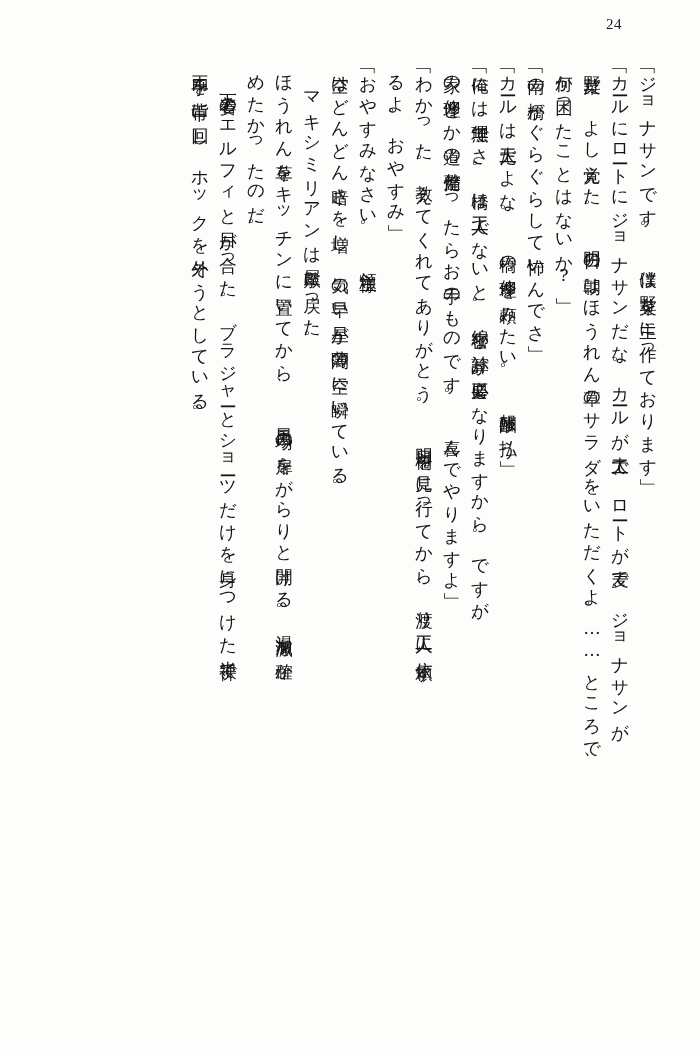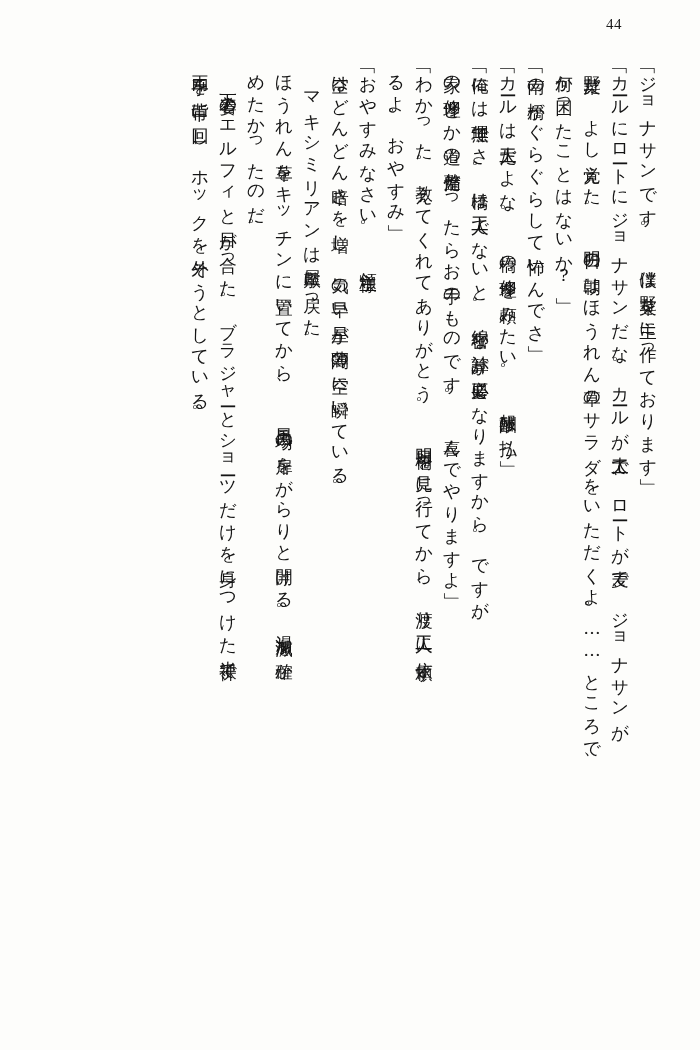--- a/index.html
+++ b/index.html
@@ -55,21 +55,21 @@
   }
   .vline.indent-1 {
     padding-top: 18px;
   }
 </style>
 </head>
 <body>
 
 <div class="page">
 
-  <div class="page-number">44</div>
+  <div class="page-number">24</div>
 
   <div class="text-frame">
     <div class="vline">「ジョナサンです。　僕は野菜を主に作っております」</div>
     <div class="vline">「カールにロートにジョナサンだな。カールが大工で、ロートが麦で、ジョナサンが</div>
     <div class="vline">野菜だ。よし覚えた。　明日の朝はほうれん草のサラダをいただくよ。……ところで、</div>
     <div class="vline">何か困ったことはないか?」</div>
     <div class="vline">「南の橋がぐらぐらして怖いんでさ」</div>
     <div class="vline">「カールは大工だよな。　橋の修理を頼みたい。　報酬は払う」</div>
     <div class="vline">「俺には無理でさ。橋は工人でないと。綿密な計算が必要になりますから。ですが、</div>
     <div class="vline">家の修理とか道の整備だったらお手のものです。　喜んでやりますよ」</div>

